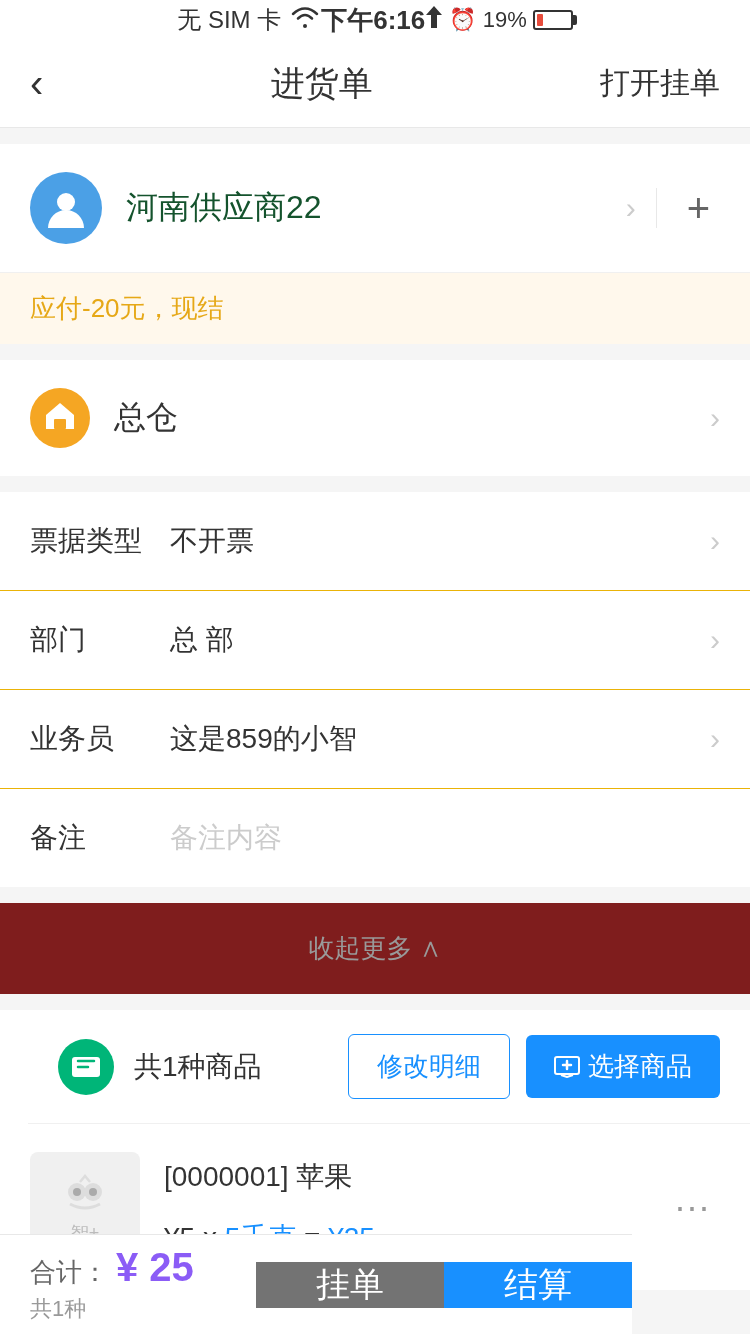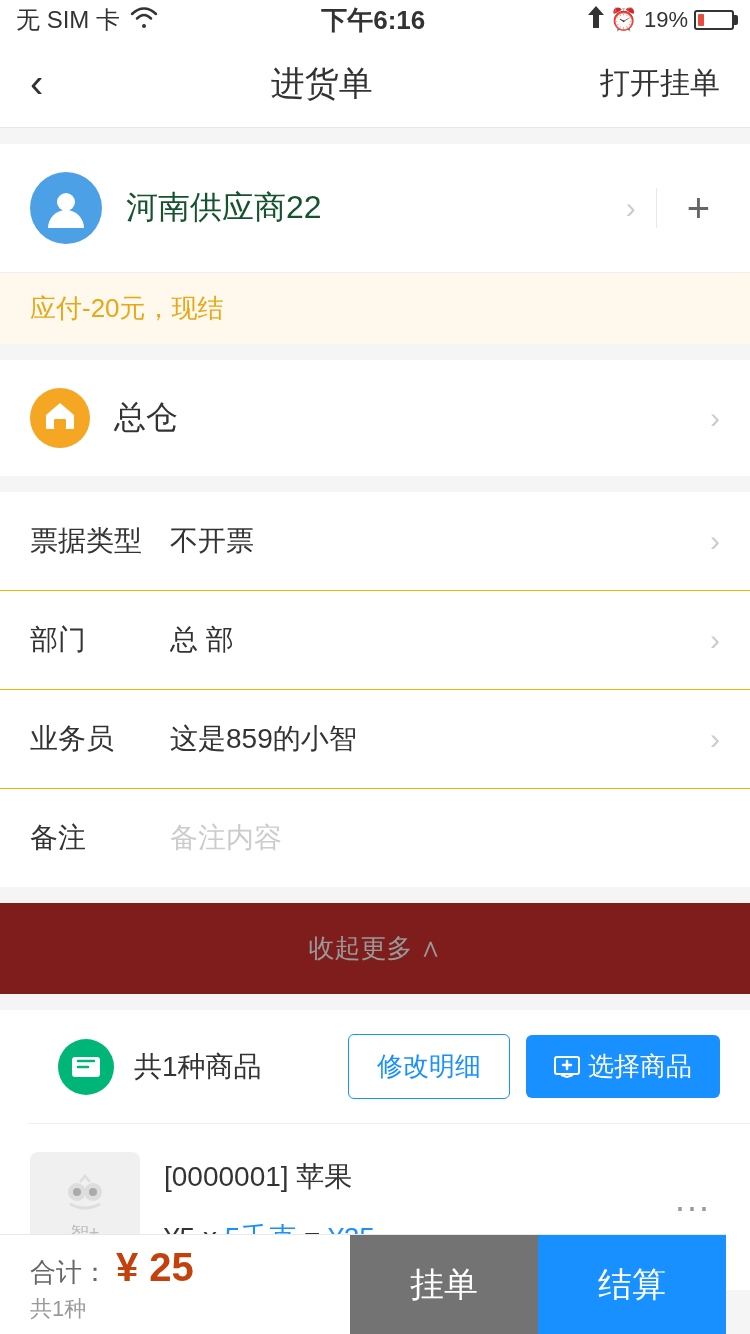--- a/index.html
+++ b/index.html
@@ -11,21 +11,21 @@
       font-size: 28px;
       color: #333;
     }
 
     
     .status-bar {
       background: #fff;
       height: 40px;
       display: flex;
       align-items: center;
-      justify-content: space-between;
+      justify-content: center;
       padding: 0 16px;
       font-size: 24px;
       color: #333;
     }
     .status-left { display: flex; align-items: center; gap: 8px; }
     .status-center { font-weight: 700; font-size: 26px; }
     .status-right { display: flex; align-items: center; gap: 6px; font-size: 22px; }
     .battery-icon { width: 40px; height: 20px; border: 2px solid #333; border-radius: 3px; position: relative; display: inline-flex; align-items: center; padding: 2px; }
     .battery-icon::after { content: ''; position: absolute; right: -6px; top: 50%; transform: translateY(-50%); width: 4px; height: 10px; background: #333; border-radius: 0 2px 2px 0; }
     .battery-fill { height: 100%; width: 20%; background: #e74c3c; border-radius: 1px; }
@@ -199,36 +199,37 @@
     .product-info { flex: 1; }
     .product-name { font-size: 28px; color: #333; margin-bottom: 23px; }
     .product-price { font-size: 28px; color: #333; }
     .product-price .highlight { color: #1890ff; }
     .more-btn { color: #999; font-size: 36px; cursor: pointer; padding: 10px; }
 
     
     .bottom-bar {
       position: fixed;
       bottom: 0;
-      width: 726px;
+      width: 632px;
       height: 100px;
       display: flex;
       background: #fff;
       border-top: 1px solid #e8e8e8;
+      align-items: center;
     }
     .total-section {
       flex: 1;
       display: flex;
       flex-direction: column;
       justify-content: center;
       padding-left: 30px;
     }
     .total-main { display: flex; align-items: baseline; gap: 8px; }
     .total-label { font-size: 26px; color: #666; }
-    .total-amount { font-size: 40px; color: #c2410c; font-weight: 600; }
+    .total-amount { font-size: 40px; color: #8b5cf6; font-weight: 600; }
     .total-sub { font-size: 22px; color: #999; margin-top: 4px; }
     .btn-hang {
       width: 188px;
       background: #737373;
       color: #fff;
       border: none;
       font-size: 34px;
       cursor: pointer;
       display: flex;
       align-items: center;

